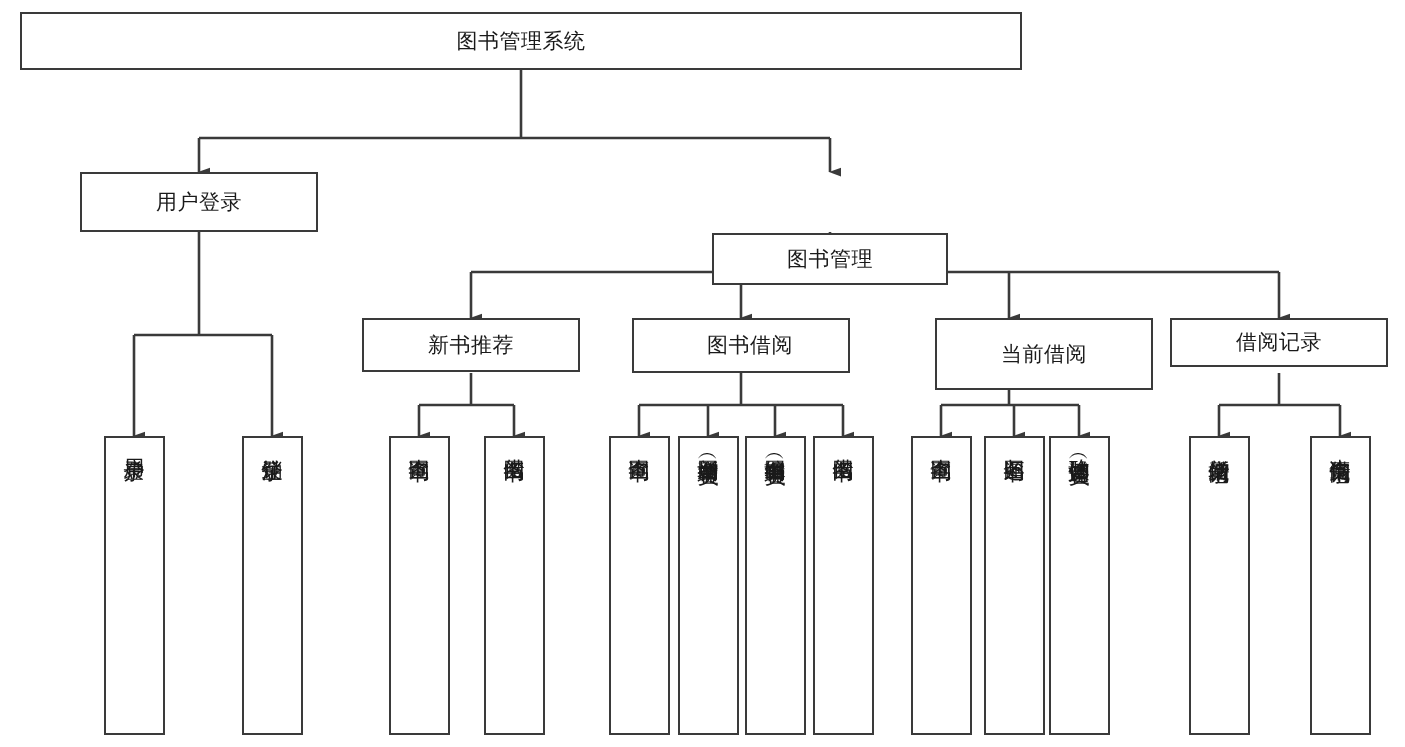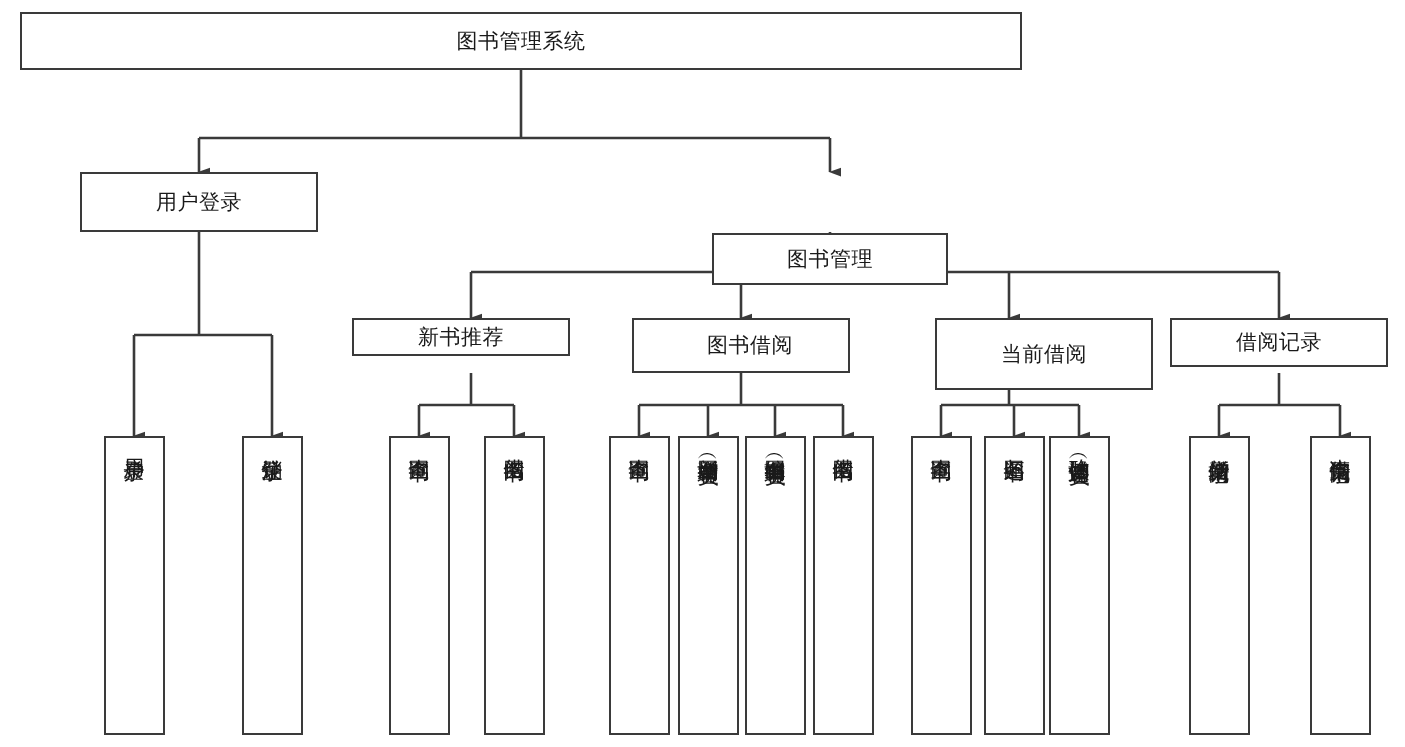--- a/index.html
+++ b/index.html
@@ -119,21 +119,21 @@
   <div id="node-layer">
       <div class="node horizontal" style="left: 20px; top: 12px; width: 1002px; height: 58px;">
         <span class="node-label">图书管理系统</span>
       </div>
       <div class="node horizontal" style="left: 80px; top: 172px; width: 238px; height: 60px;">
         <span class="node-label">用户登录</span>
       </div>
       <div class="node horizontal" style="left: 712px; top: 188px; width: 236px; height: 52px; margin-top: 45px;">
         <span class="node-label">图书管理</span>
       </div>
-      <div class="node horizontal" style="left: 352px; top: 318px; width: 218px; height: 38px;">
+      <div class="node horizontal" style="left: 362px; top: 318px; width: 218px; height: 54px;">
         <span class="node-label">新书推荐</span>
       </div>
       <div class="node horizontal" style="left: 632px; top: 318px; width: 218px; height: 55px; padding-left: 18px;">
         <span class="node-label">图书借阅</span>
       </div>
       <div class="node horizontal" style="left: 935px; top: 318px; width: 218px; height: 72px;">
         <span class="node-label">当前借阅</span>
       </div>
       <div class="node horizontal" style="left: 1170px; top: 318px; width: 218px; height: 49px;">
         <span class="node-label">借阅记录</span>

